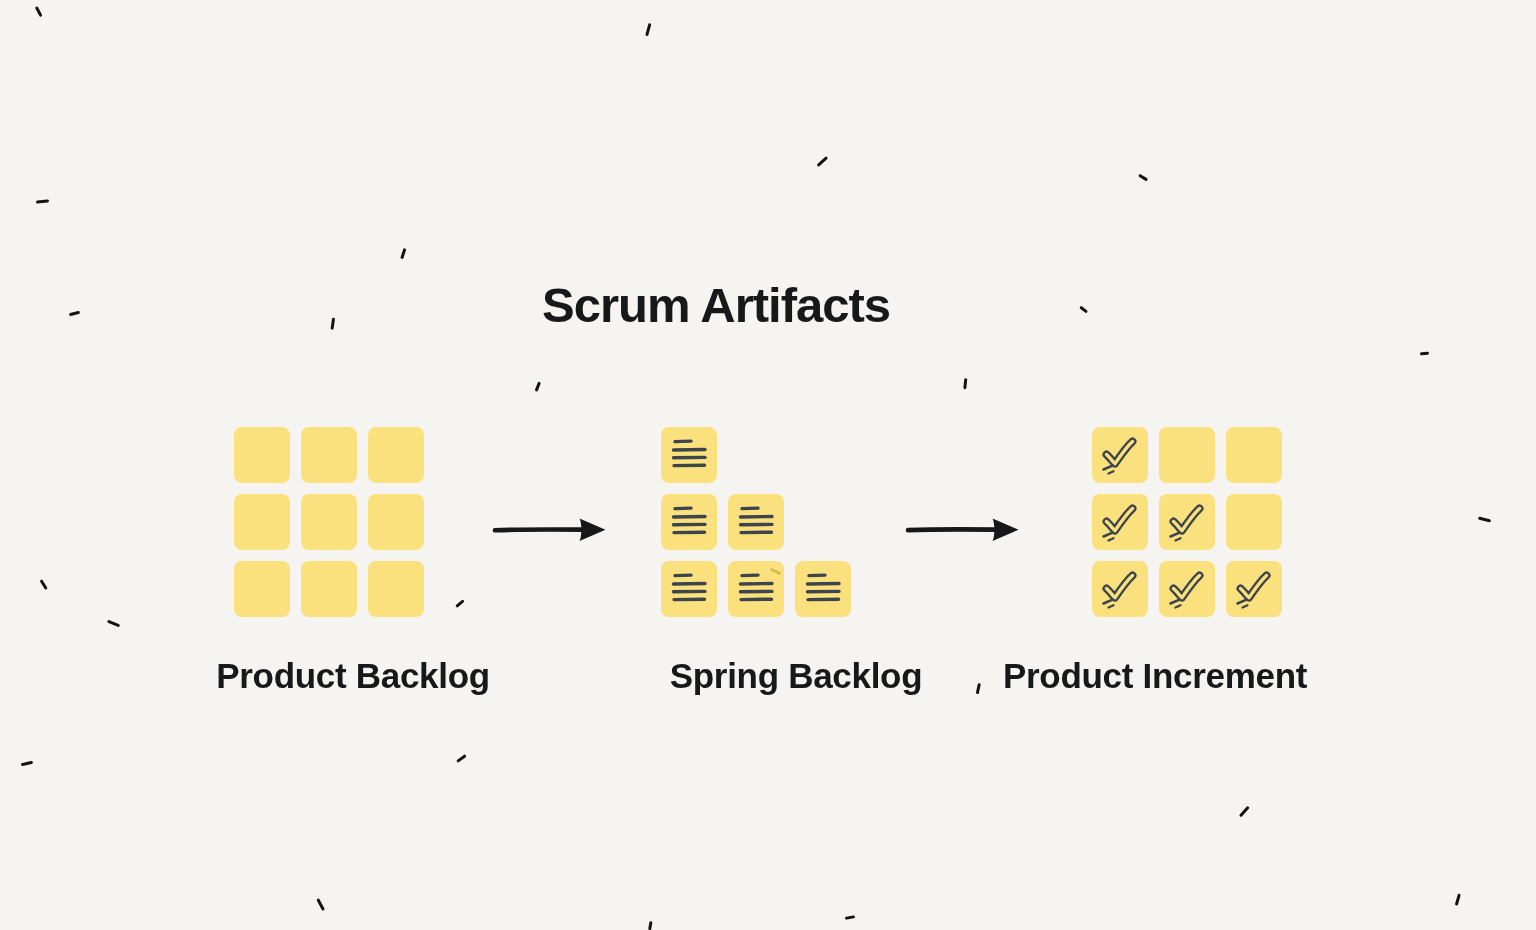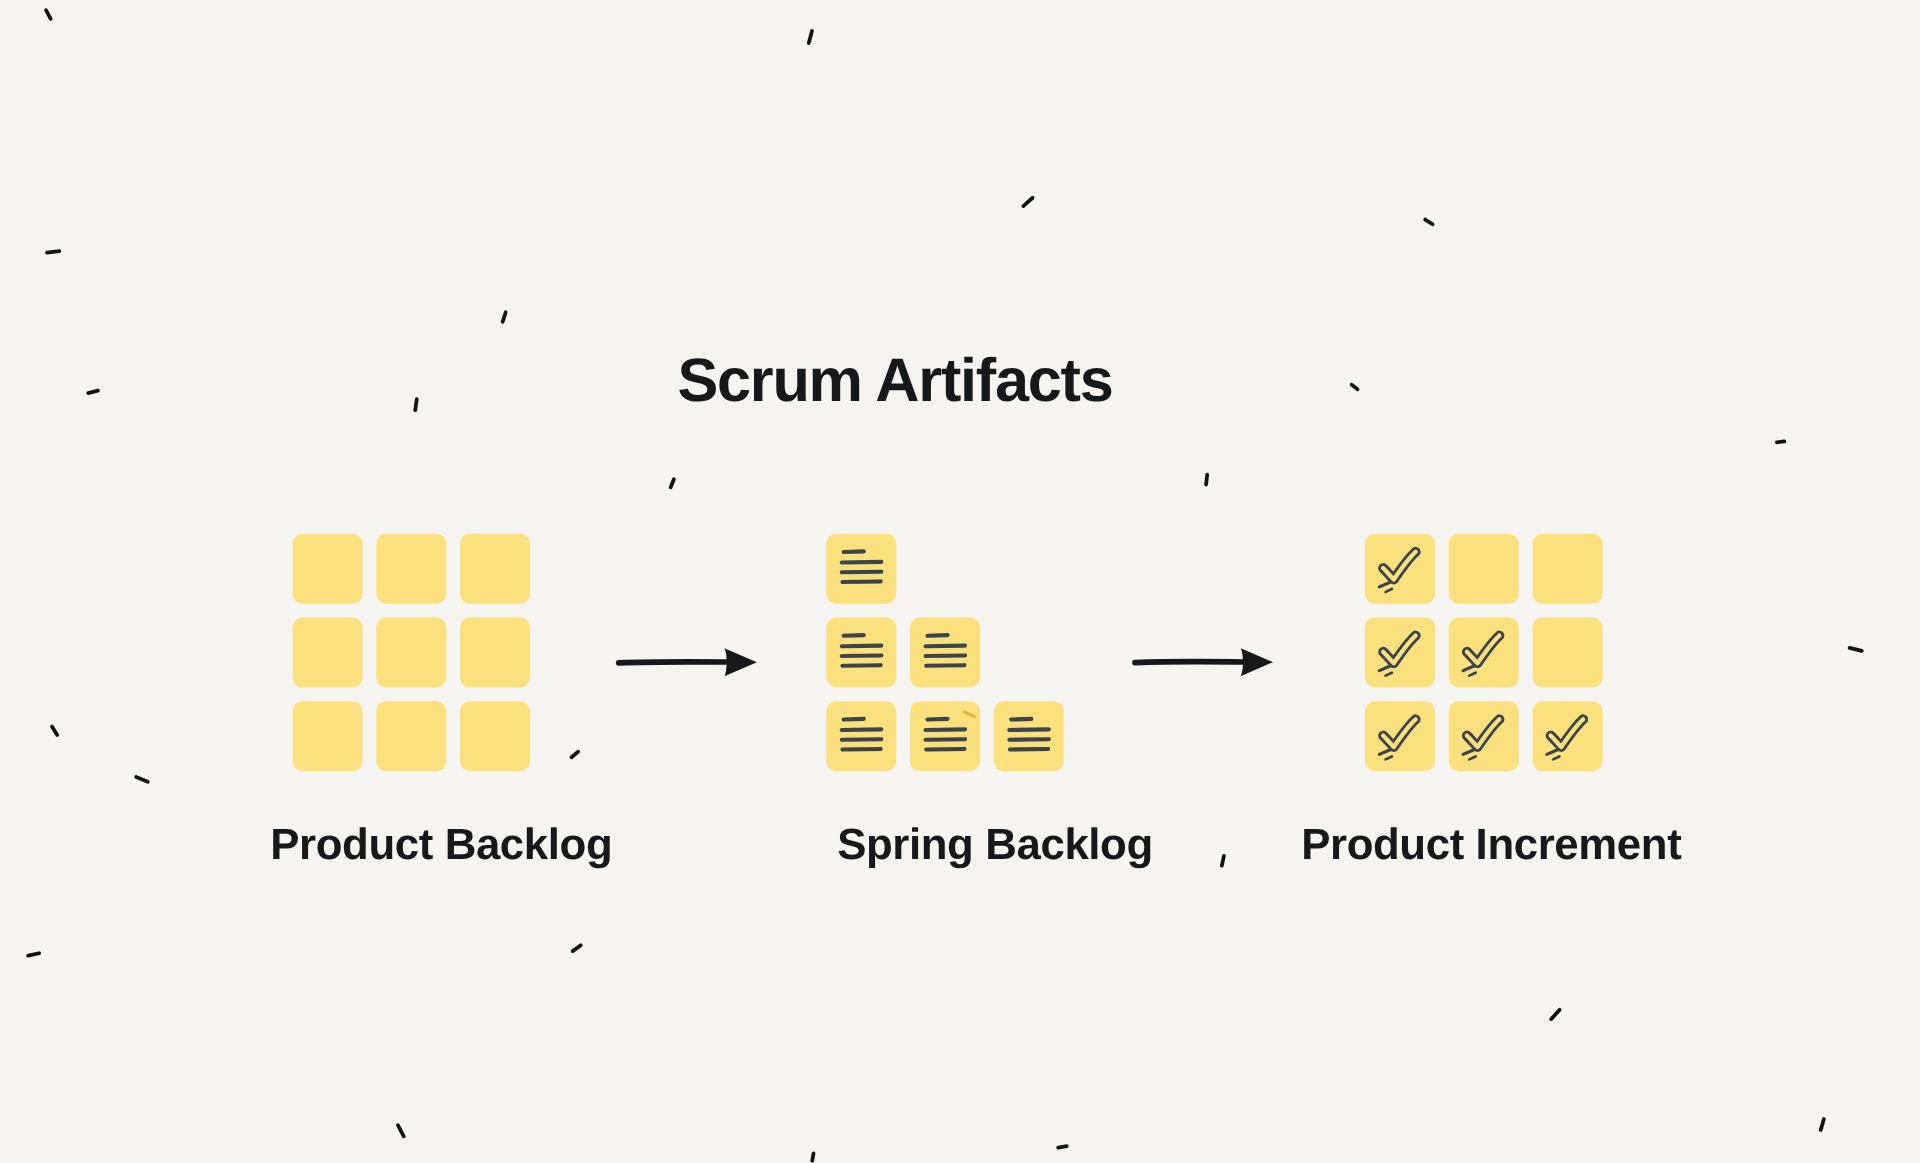--- a/index.html
+++ b/index.html
@@ -45,21 +45,21 @@
     top: 656px;
     transform: translateX(-50%);
     font-size: 35px;
     font-weight: 800;
     letter-spacing: -0.3px;
     white-space: nowrap;
     color: var(--ink, #17181A);
   }
   #label-0 { left: 329px; margin-left: 24px; }
   #label-1 { left: 796px; }
-  #label-2 { left: 1193px; }
+  #label-2 { left: 1155px; }
   .arrow {
     position: absolute;
     color: var(--ink, #17181A);
   }
   #arrow-0 { left: 492px; top: 514px; }
   #arrow-1 { left: 905px; top: 514px; }
   .confetti-layer { position: absolute; inset: 0; pointer-events: none; }
   .confetti {
     position: absolute;
     height: 3.4px;

